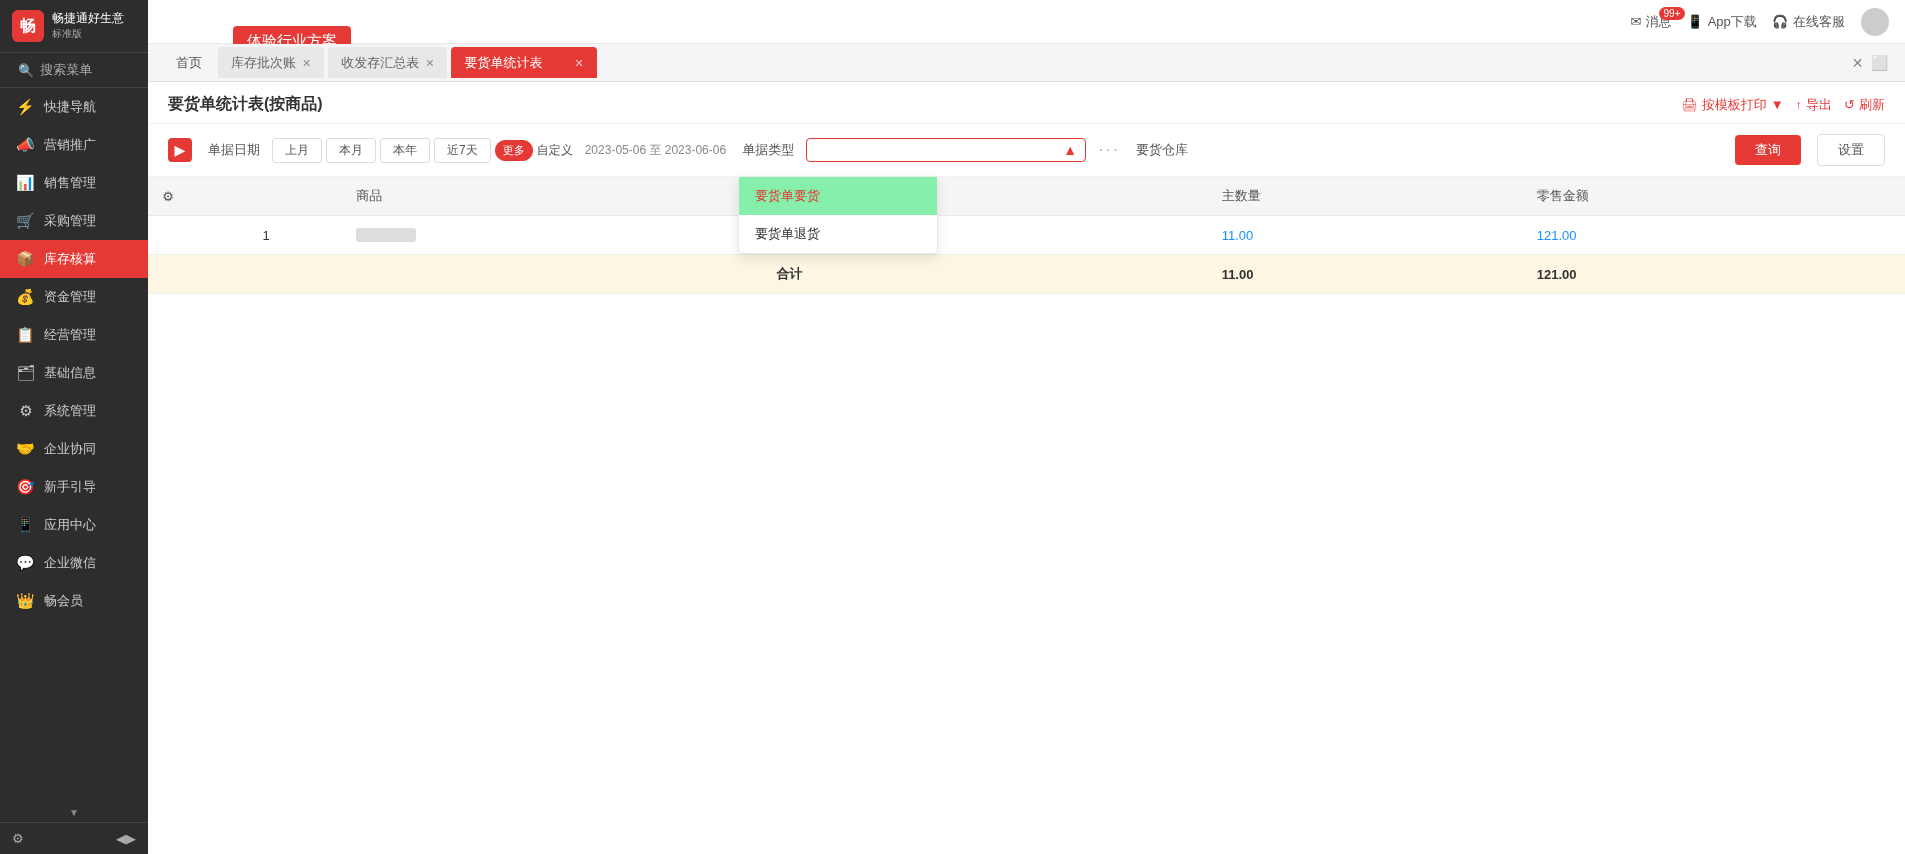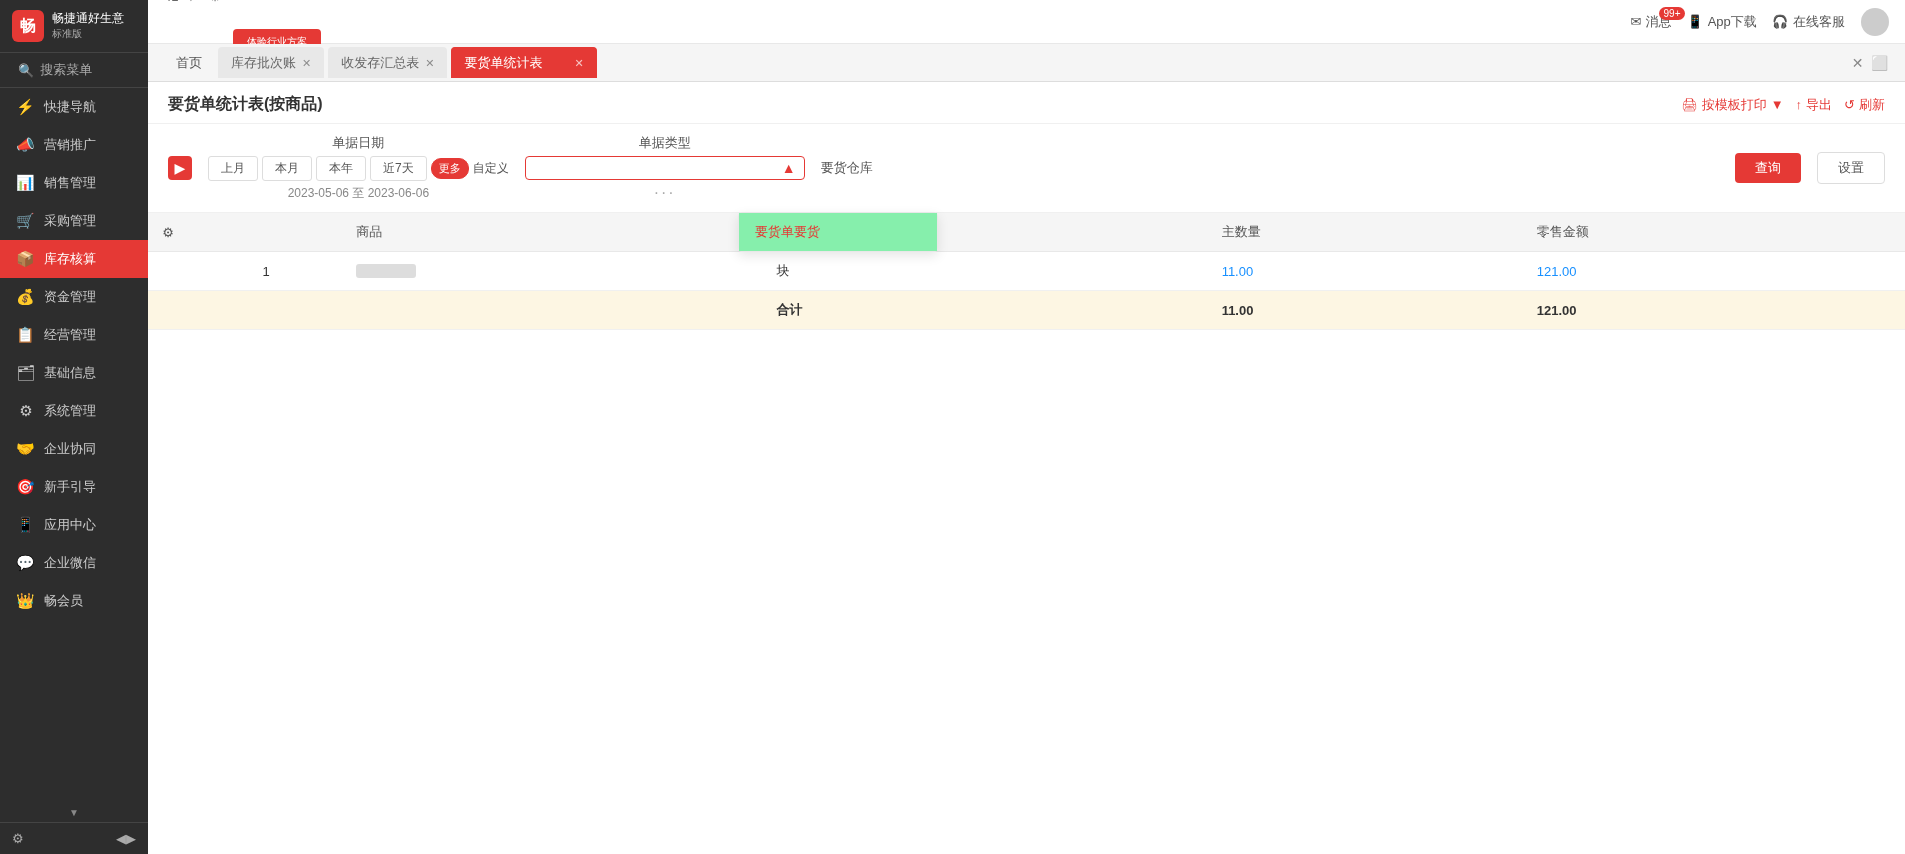--- a/index.html
+++ b/index.html
@@ -116,21 +116,21 @@
       color: #666;
       font-size: 13px;
     }
     .btn-industry {
       background: #e53935;
       color: #fff;
       border: none;
       padding: 6px 14px;
       border-radius: 4px;
       cursor: pointer;
-      font-size: 10px;
+      font-size: 15px;
       margin-top: 40px;
     }
     .topbar-right {
       display: flex;
       align-items: center;
       gap: 16px;
       color: #555;
       font-size: 13px;
     }
     .topbar-right .badge-item {
@@ -249,24 +249,23 @@
       border-radius: 4px;
       cursor: pointer;
       font-size: 14px;
       display: flex;
       align-items: center;
       justify-content: center;
     }
     .filter-group {
       display: flex;
       align-items: center;
-      gap: 4px;
+      gap: 12px;
       font-size: 13px;
       color: #555;
-      flex-direction: column;
     }
     .filter-label { color: #555; white-space: nowrap; }
     .date-range {
       display: flex;
       align-items: center;
       gap: 4px;
       flex-wrap: wrap;
     }
     .date-btn {
       padding: 3px 12px;
@@ -598,20 +597,21 @@
 
       <div class="filter-warehouse">
         <span class="filter-label">要货仓库</span>
       </div>
 
       <button class="btn-query">查询</button>
       <button class="btn-settings">设置</button>
 
       <div class="dropdown-menu">
         <div class="dropdown-item active">要货单要货</div>
+        <div class="dropdown-item">要货单退货</div>
       </div>
     </div>
 
     <div class="table-wrapper">
       <table>
         <thead>
           <tr>
             <th class="th-settings">
               <span>⚙</span>
             </th>

